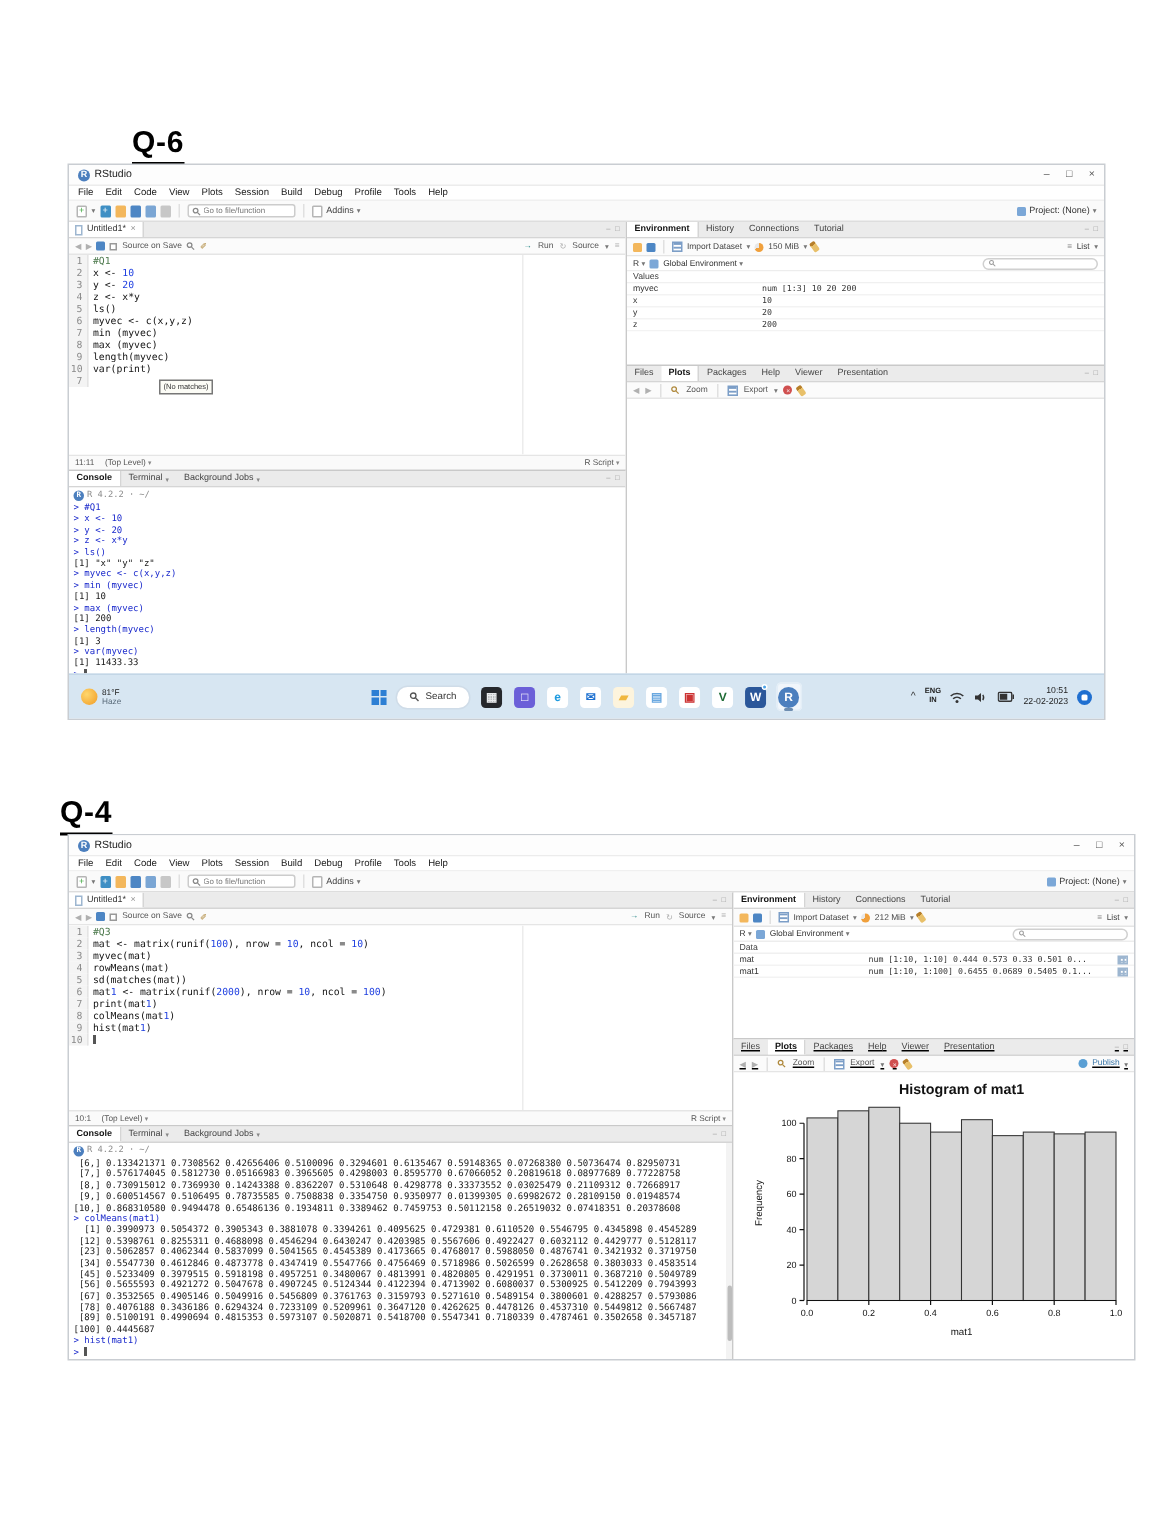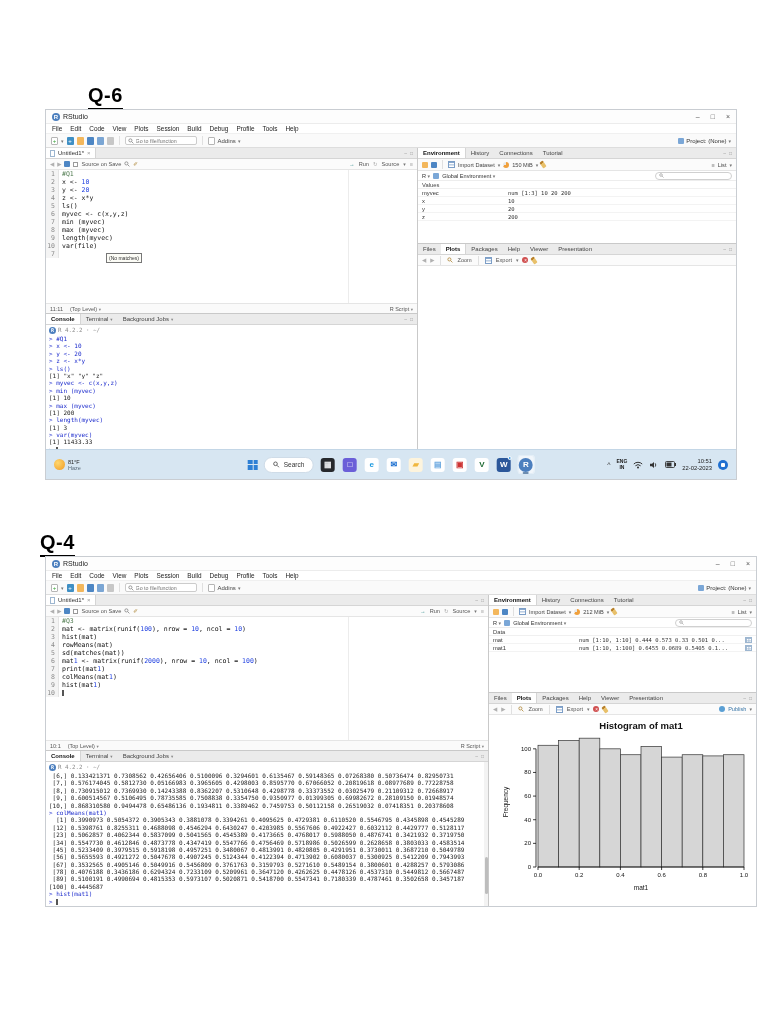--- a/index.html
+++ b/index.html
@@ -295,21 +295,21 @@
                 <div class="code-line">
                   <span class="ln">8</span>
                   <span class="ctext">max (myvec)</span>
                 </div>
                 <div class="code-line">
                   <span class="ln">9</span>
                   <span class="ctext">length(myvec)</span>
                 </div>
                 <div class="code-line">
                   <span class="ln">10</span>
-                  <span class="ctext">var(file)</span>
+                  <span class="ctext">var(print)</span>
                 </div>
                 <div class="code-line">
                   <span class="ln">7</span>
                   <span class="ctext"></span>
                 </div>
               </div>
             <div class="tooltip">(No matches)</div>
           </div>
           <div class="src-status">
             <span>11:11</span>
@@ -634,21 +634,21 @@
                 <div class="code-line">
                   <span class="ln">1</span>
                   <span class="ctext"><span class="comment">#Q3</span></span>
                 </div>
                 <div class="code-line">
                   <span class="ln">2</span>
                   <span class="ctext">mat &lt;- matrix(runif(<span class="num-lit">100</span>), nrow = <span class="num-lit">10</span>, ncol = <span class="num-lit">10</span>)</span>
                 </div>
                 <div class="code-line">
                   <span class="ln">3</span>
-                  <span class="ctext">hist(mat)</span>
+                  <span class="ctext">myvec(mat)</span>
                 </div>
                 <div class="code-line">
                   <span class="ln">4</span>
                   <span class="ctext">rowMeans(mat)</span>
                 </div>
                 <div class="code-line">
                   <span class="ln">5</span>
                   <span class="ctext">sd(matches(mat))</span>
                 </div>
                 <div class="code-line">
@@ -773,21 +773,21 @@
                 <span class="grid-ic"></span>
               </div>
               <div class="env-row">
                 <span class="ename">mat1</span>
                 <span class="evalue">num [1:10, 1:100] 0.6455 0.0689 0.5405 0.1...</span>
                 <span class="grid-ic"></span>
               </div>
             </div>
           <div class="env-body-fill"></div>
         </div>
-        <div class="pane" style="flex:1;">
+        <div class="pane" style="flex:1;text-decoration:underline;">
           <div class="tabstrip">
             <span class="tabs-holder">
                 <span class="ptab">Files</span>
                 <span class="ptab active">Plots</span>
                 <span class="ptab">Packages</span>
                 <span class="ptab">Help</span>
                 <span class="ptab">Viewer</span>
                 <span class="ptab">Presentation</span>
               </span>
             <span class="pane-ctl">

